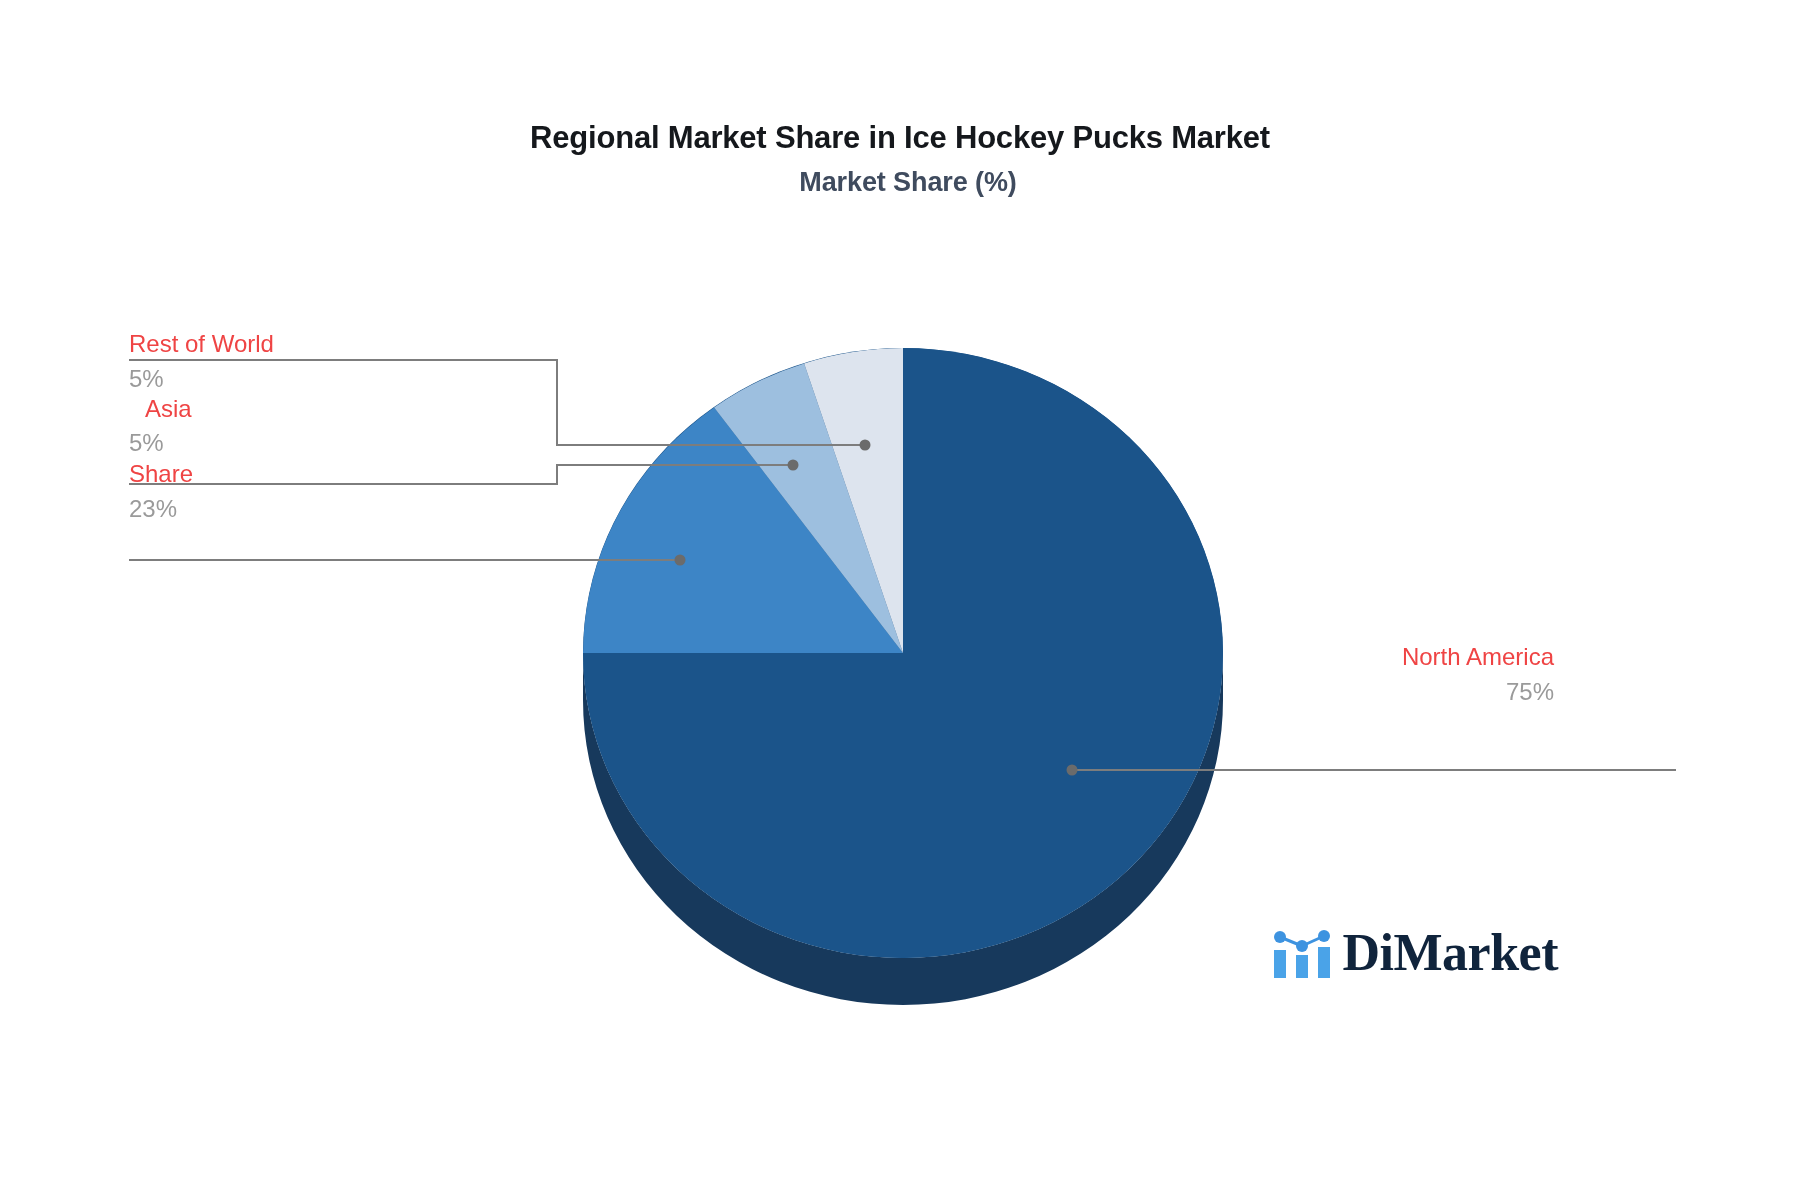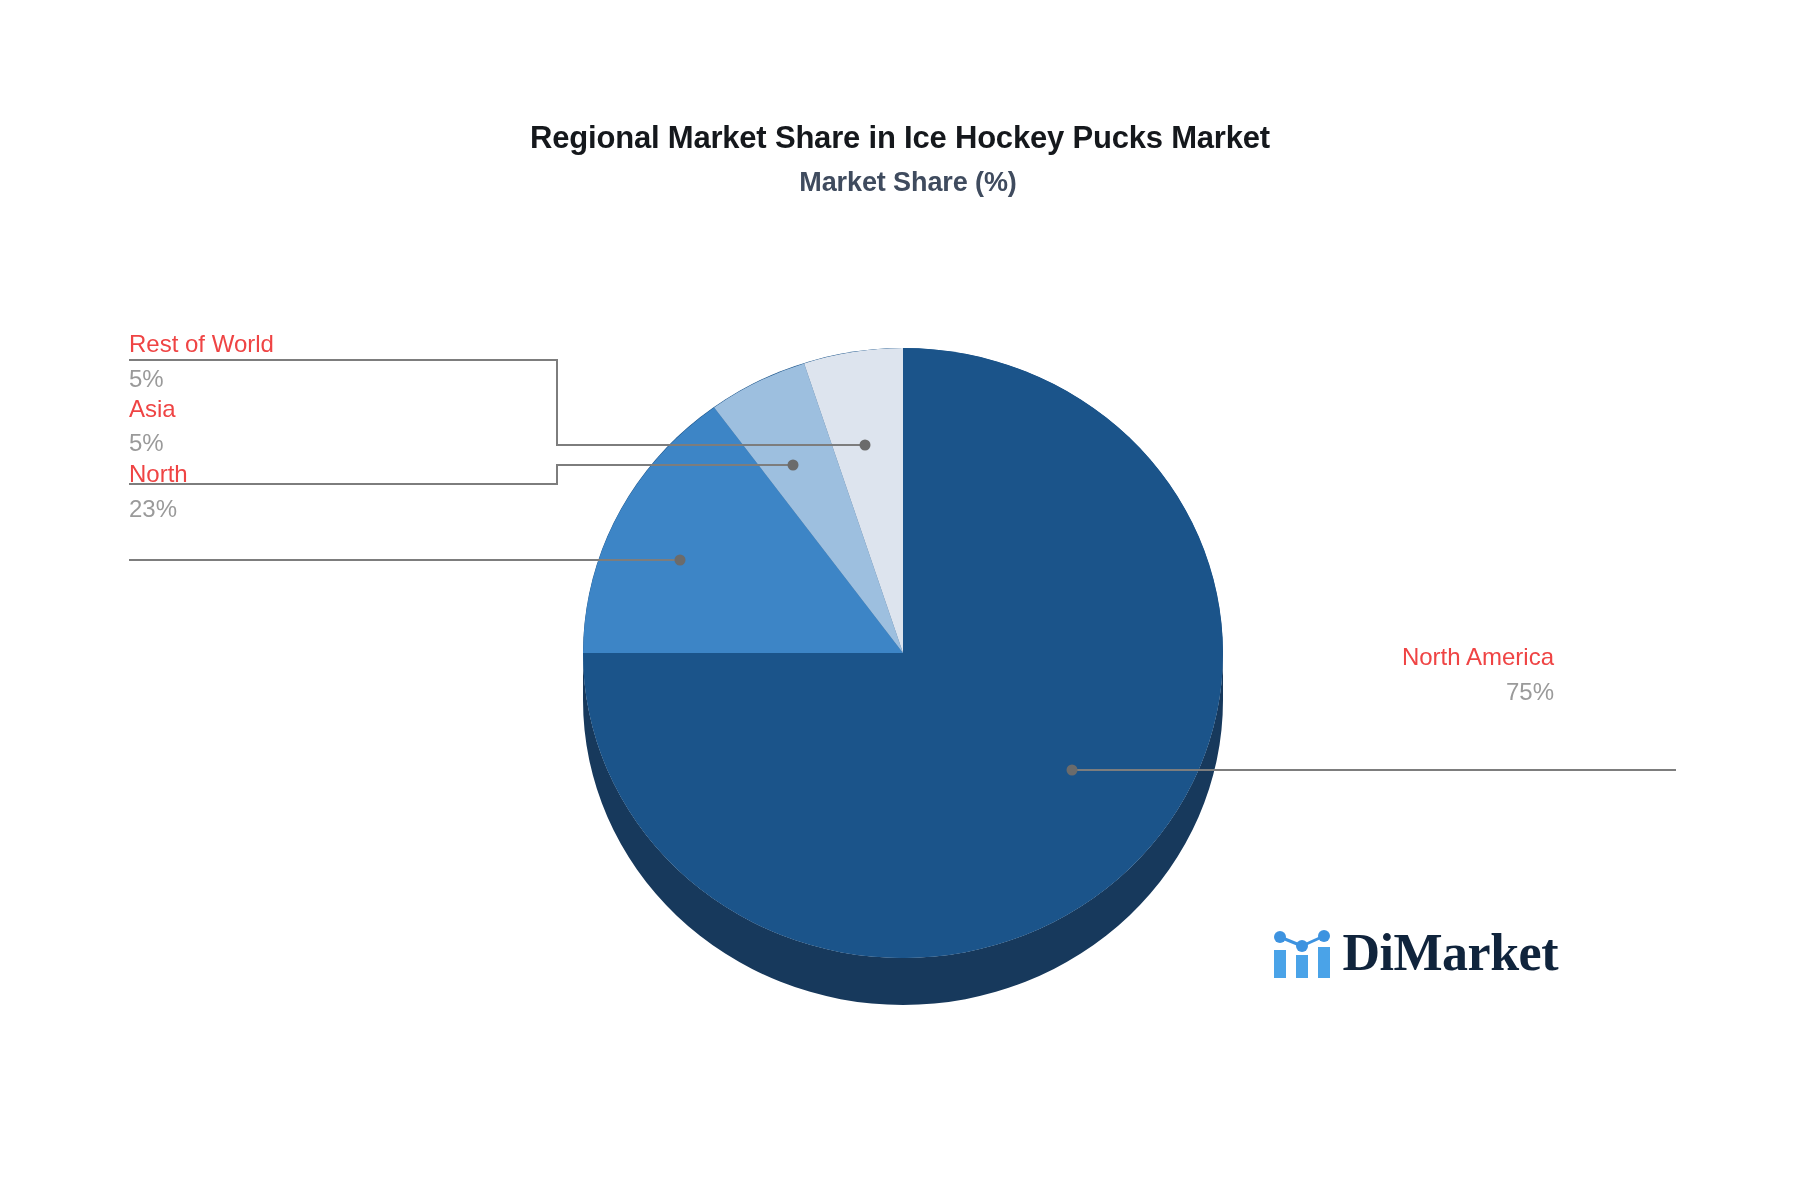--- a/index.html
+++ b/index.html
@@ -124,24 +124,24 @@
       <circle cx="865" cy="445" r="5.5"></circle>
       <circle cx="793" cy="465" r="5.5"></circle>
       <circle cx="680" cy="560" r="5.5"></circle>
       <circle cx="1072" cy="770" r="5.5"></circle>
     </g>
   </svg>
 
   <div class="cal-label" style="left:129px; top:330px;">Rest of World</div>
   <div class="cal-value" style="left:129px; top:365px;">5%</div>
 
-  <div class="cal-label" style="left:129px; top:395px;">Asia</div>
+  <div class="cal-label" style="left:145px; top:395px;">Asia</div>
   <div class="cal-value" style="left:129px; top:429px;">5%</div>
 
-  <div class="cal-label" style="left:129px; top:460px;">North</div>
+  <div class="cal-label" style="left:129px; top:460px;">Share</div>
   <div class="cal-value" style="left:129px; top:495px;">23%</div>
 
   <div class="cal-label right" style="right:114px; top:643px;">North America</div>
   <div class="cal-value right" style="right:114px; top:678px;margin-left:12px;">75%</div>
 
   <div class="logo-wrap" style="right:110px; bottom:215px;margin-top:20px;">
     <svg width="62" height="56" viewBox="0 0 62 56">
       <line x1="9" y1="12" x2="31" y2="21" stroke="#3d93e0" stroke-width="3"></line>
       <line x1="31" y1="21" x2="53" y2="11" stroke="#3d93e0" stroke-width="3"></line>
       <circle cx="9" cy="12" r="6" fill="#3d93e0"></circle>

